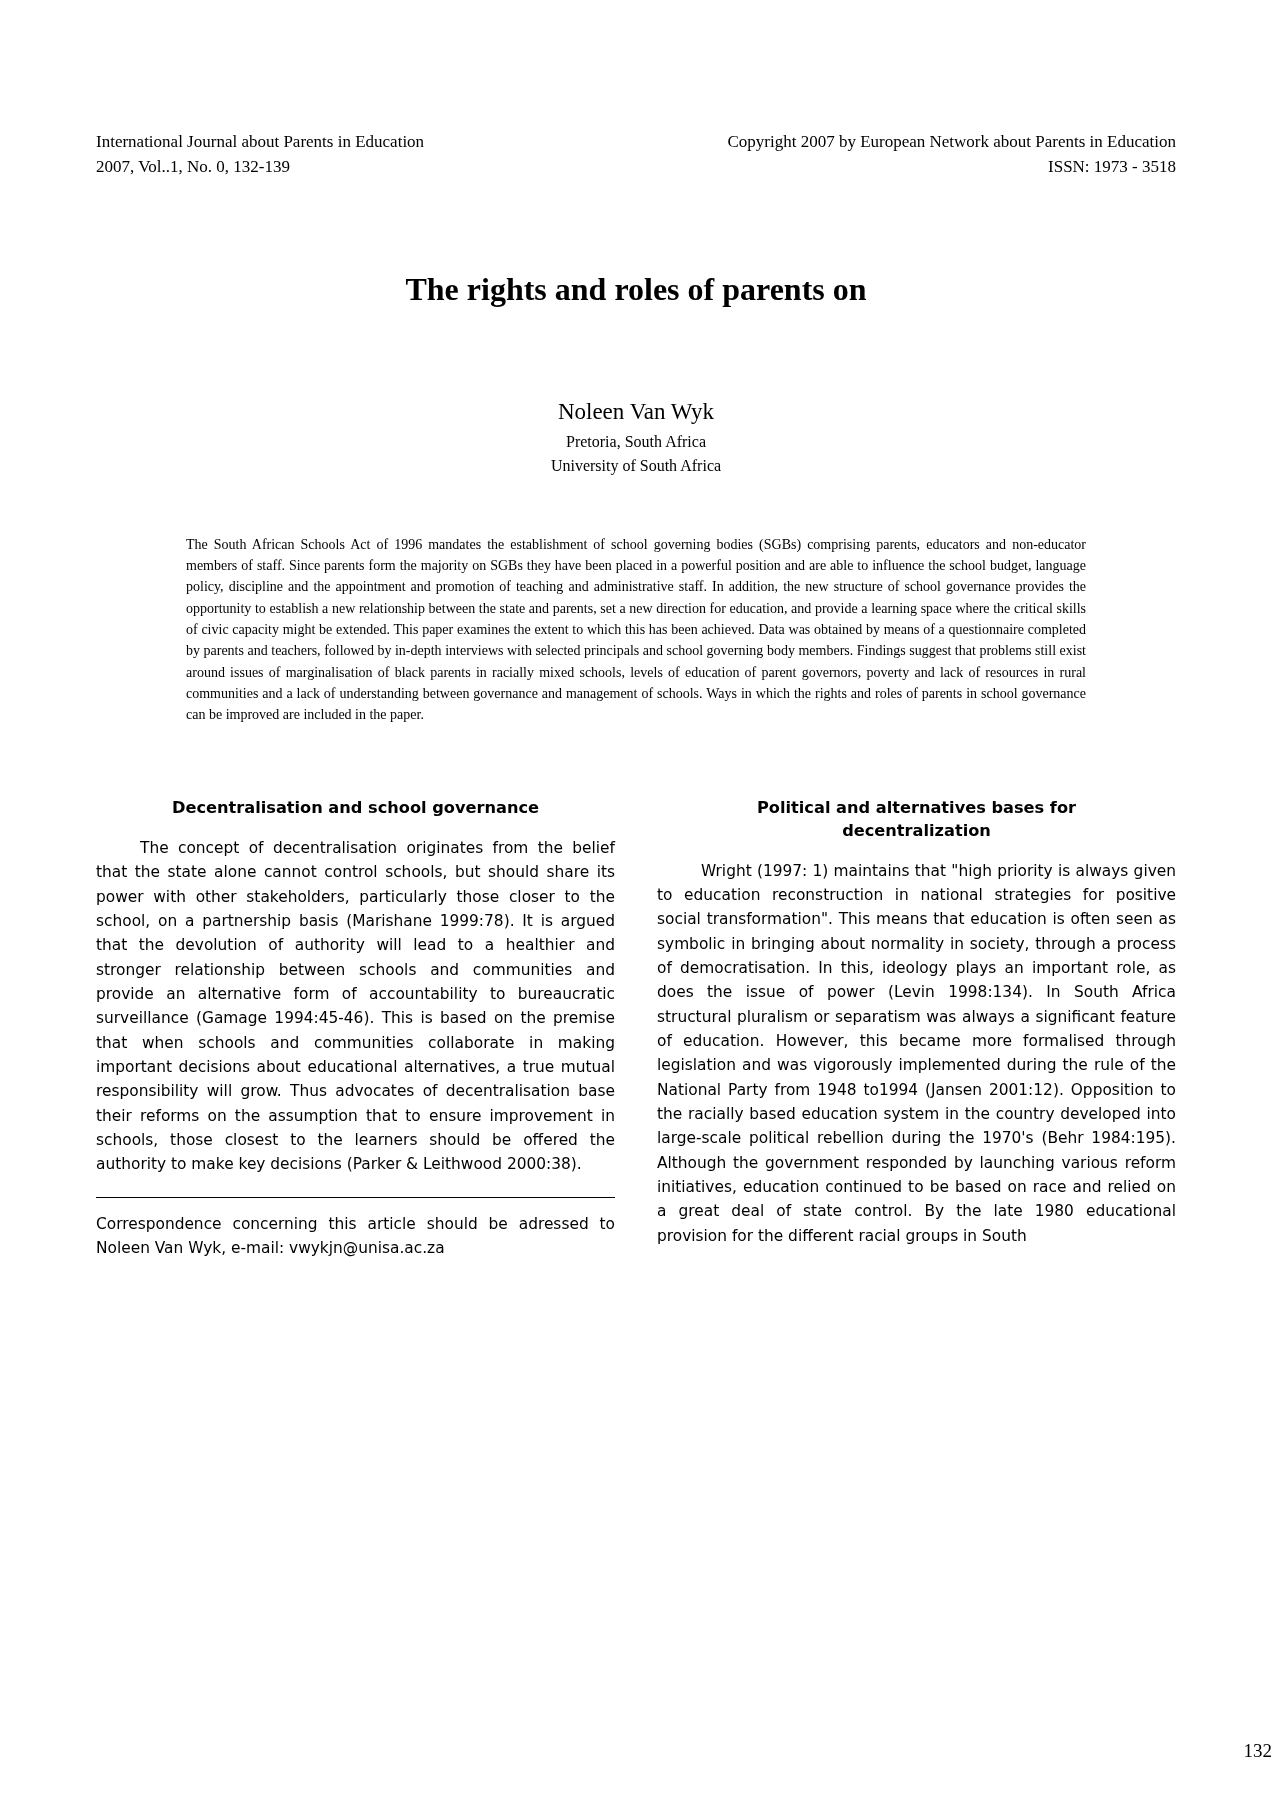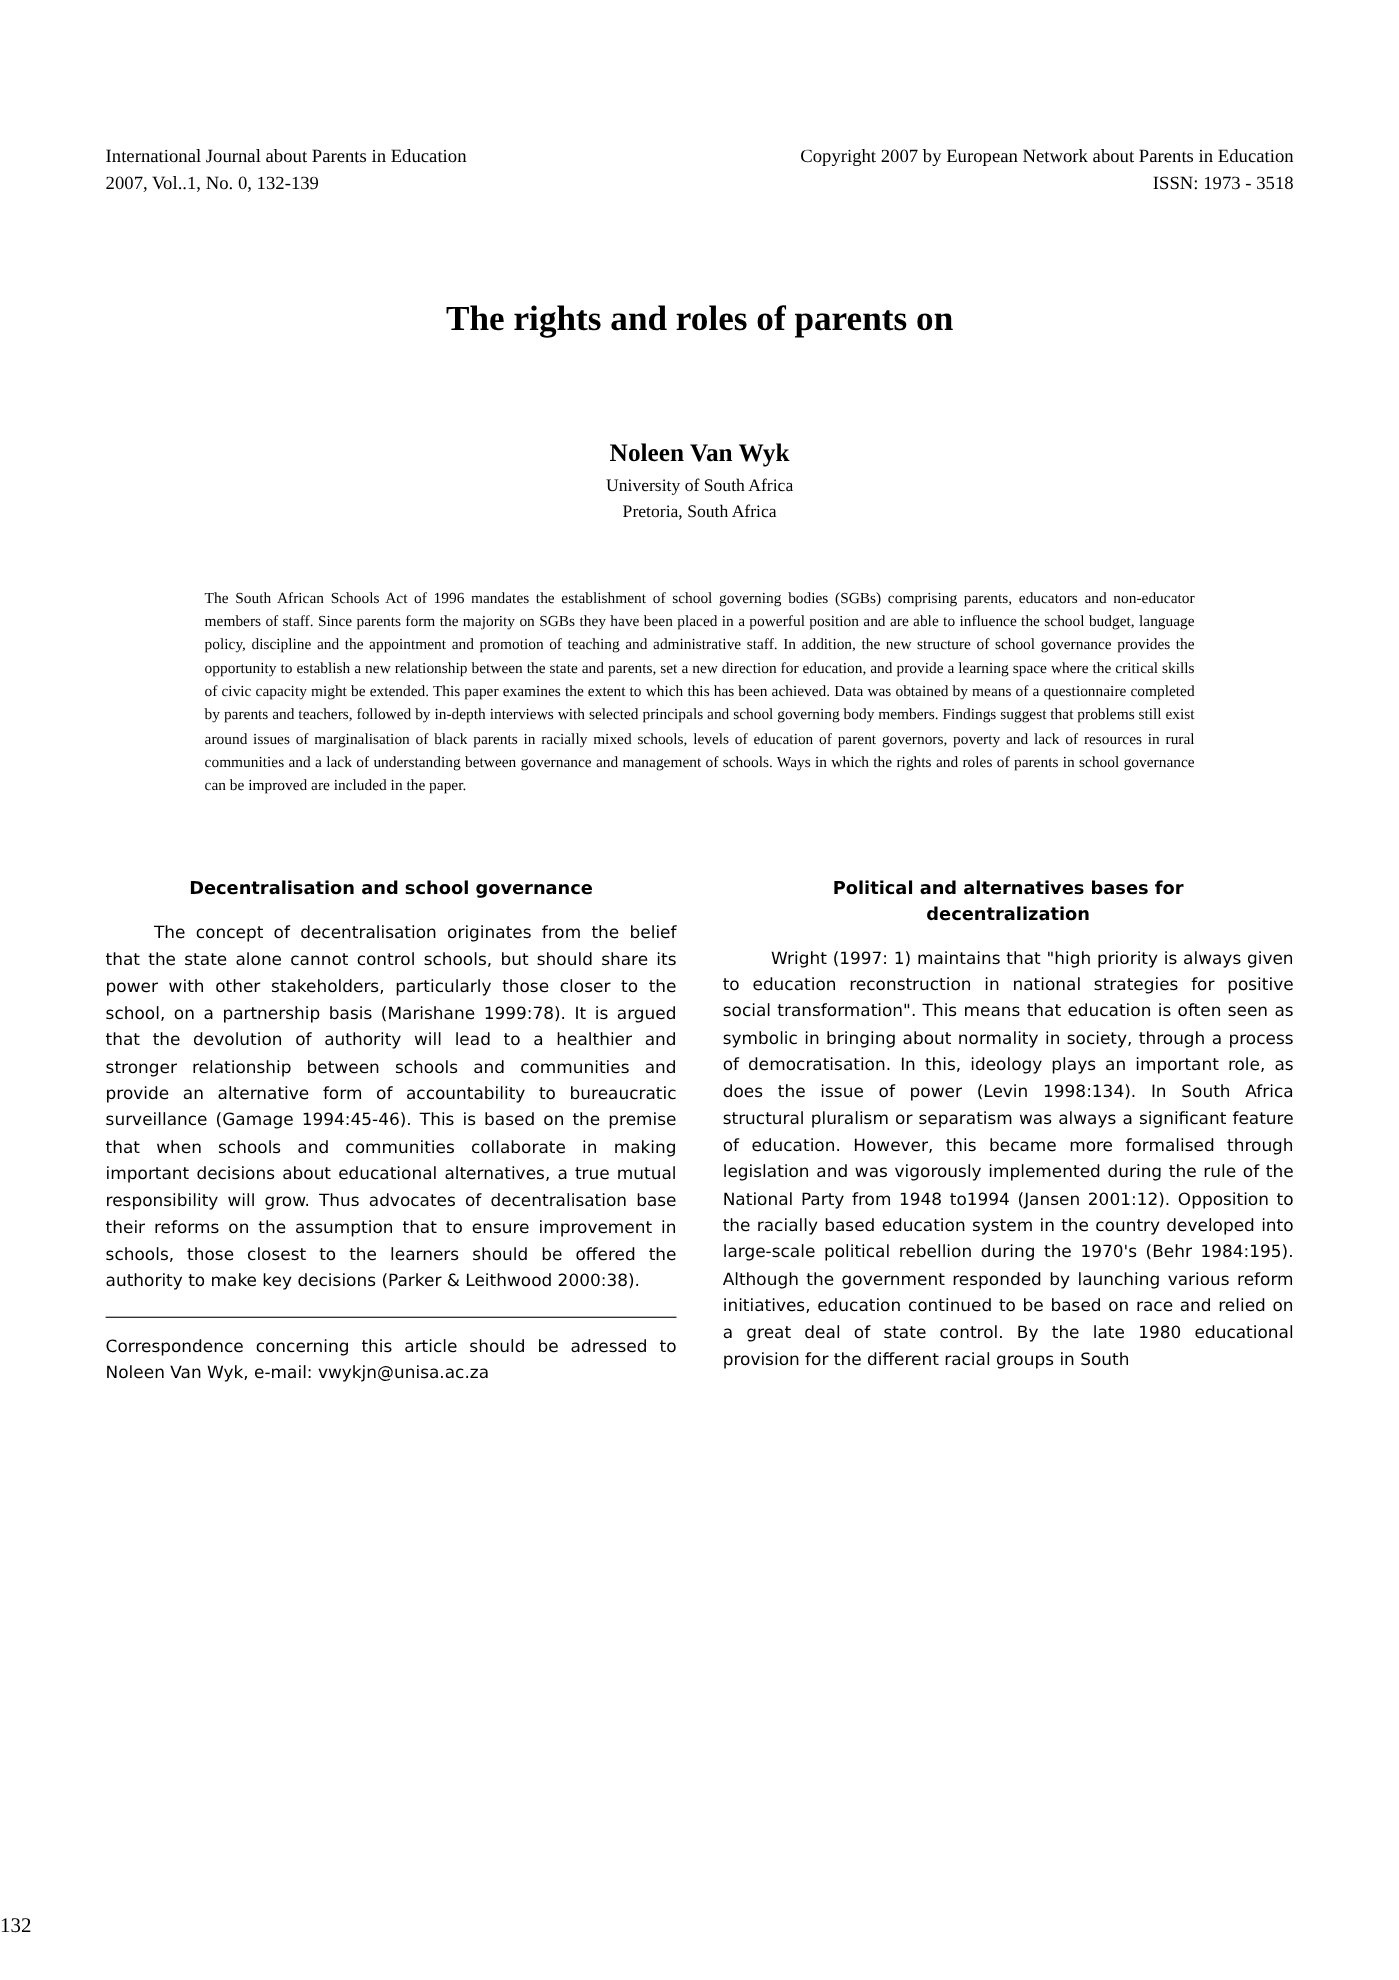--- a/index.html
+++ b/index.html
@@ -44,21 +44,21 @@
   }
   .title-line { display: block; }
 
   
   .author-block {
     margin-top: 84px;
     text-align: center;
   }
   .author-name {
     font-size: 23px;
-    font-weight: bold;
+    font-weight: normal;
     font-family: "Liberation Serif", serif;
     line-height: 1.5;
   }
   .author-affil {
     font-size: 16px;
     line-height: 1.5;
   }
 
   
   .abstract {
@@ -106,21 +106,21 @@
     line-height: 1.58;
     text-align: justify;
   }
 
   
   .page-number {
     position: absolute;
     bottom: 38px;
     left: 0;
     width: 100%;
-    text-align: left;
+    text-align: right;
     font-family: "Liberation Serif", serif;
     font-size: 19px;
   }
 </style>
 </head>
 <body>
 
 <div class="page">
 
   <div class="journal-header">
@@ -133,22 +133,22 @@
       <div>ISSN: 1973 - 3518</div>
     </div>
   </div>
 
   <div class="title-block">
     <span class="title-line">The rights and roles of parents on</span>
   </div>
 
   <div class="author-block">
     <div class="author-name">Noleen Van Wyk</div>
+    <div class="author-affil">Pretoria, South Africa</div>
     <div class="author-affil">University of South Africa</div>
-    <div class="author-affil">Pretoria, South Africa</div>
   </div>
 
   <div class="abstract">The South African Schools Act of 1996 mandates the establishment of school governing bodies (SGBs) comprising parents, educators and non-educator members of staff.  Since parents form the majority on SGBs they have been placed in a powerful position and are able to influence the school budget, language policy, discipline and the appointment and promotion of teaching and administrative staff.  In addition, the new structure of school governance provides the opportunity to establish a new relationship between the state and parents, set a new direction for education, and provide a learning space where the critical skills of civic capacity might be extended.  This paper examines the extent to which this has been achieved.  Data was obtained by means of a questionnaire completed by parents and teachers, followed by in-depth interviews with selected principals and school governing body members.  Findings suggest that problems still exist around issues of marginalisation of black parents in racially mixed schools, levels of education of parent governors, poverty and lack of resources in rural communities and a lack of understanding between governance and management of schools.  Ways in which the rights and roles of parents in school governance can be improved are included in the paper.</div>
 
   <div class="columns">
 
     <div class="col">
       <div class="col-heading">Decentralisation and school governance</div>
       <p class="indent">The concept of decentralisation originates from the belief that the state alone cannot control schools, but should share its power with other stakeholders, particularly those closer to the school, on a partnership basis (Marishane 1999:78). It is argued that the devolution of authority will lead to a healthier and stronger relationship between schools and communities and provide an alternative form of accountability to bureaucratic surveillance (Gamage 1994:45-46). This is based on the premise that when schools and communities collaborate in making important decisions about educational alternatives, a true mutual responsibility will grow. Thus advocates of decentralisation base their reforms on the assumption that to ensure improvement in schools, those closest to the learners should be offered the authority to make key decisions (Parker &amp; Leithwood 2000:38).</p>
       <div class="correspondence">Correspondence concerning this article should be adressed to Noleen Van Wyk, e-mail: vwykjn@unisa.ac.za</div>

